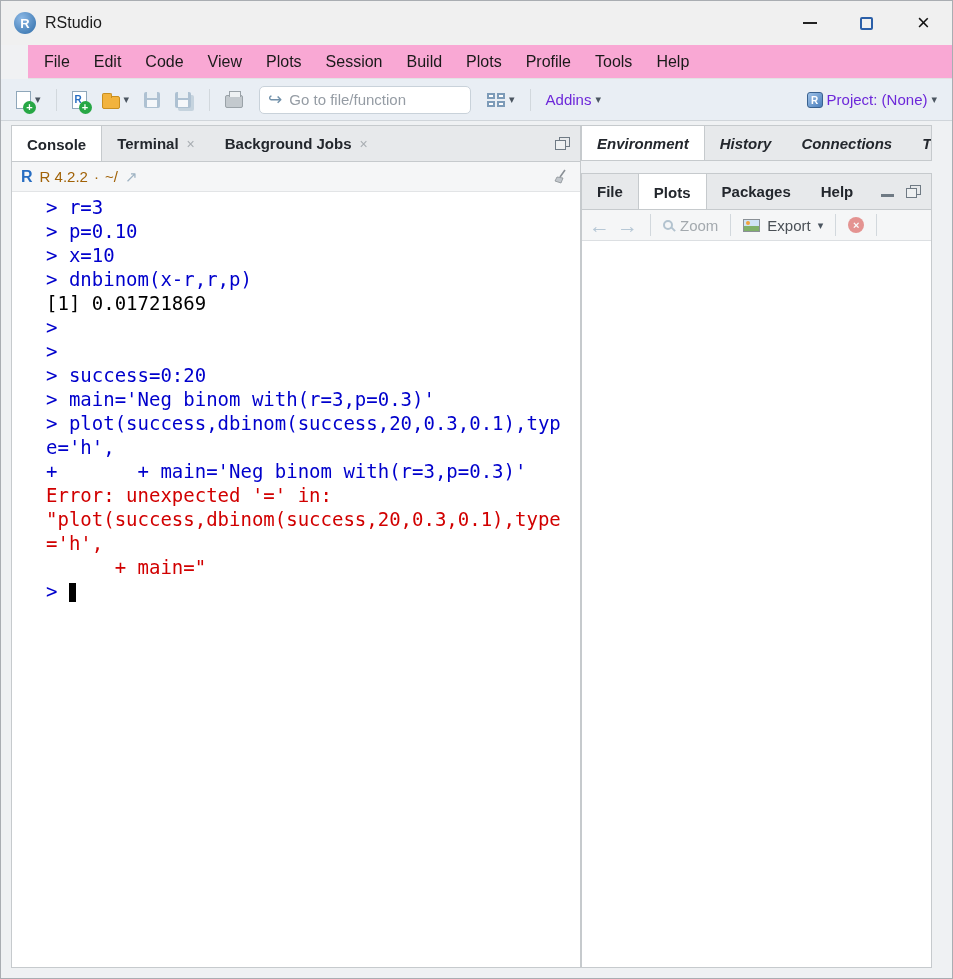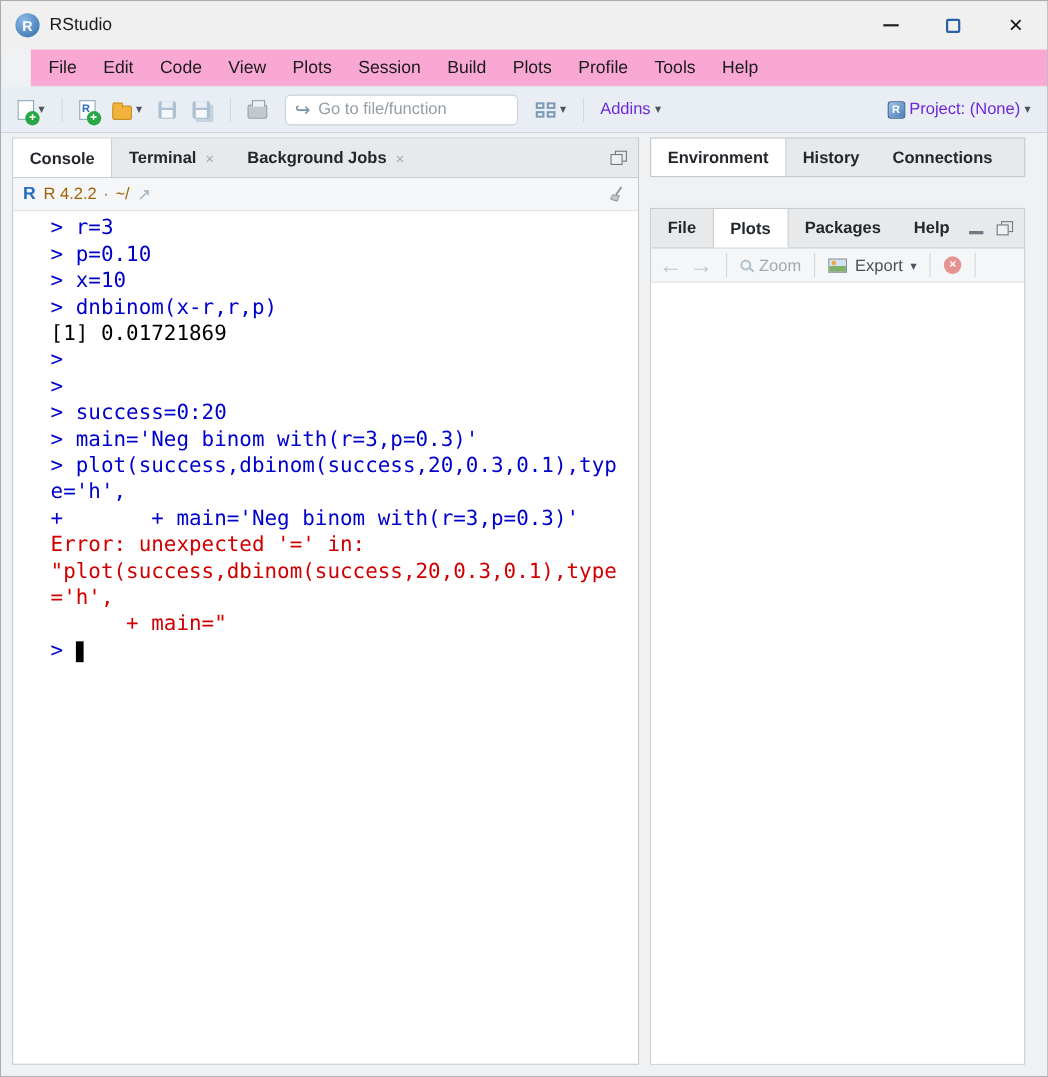--- a/index.html
+++ b/index.html
@@ -42,21 +42,21 @@
   .goto-box { width: 212px; height: 28px; background: #fff; border: 1px solid #c9d2da; border-radius: 5px; display: flex; align-items: center; padding: 0 8px; gap: 7px; margin: 0 6px; }
   .goto-arrow { font-size: 17px; color: #7291aa; line-height: 1; }
   .goto-box input { border: none; outline: none; flex: 1; font-family: "Liberation Sans", sans-serif; font-size: 15px; color: #333; background: transparent; min-width: 0; }
   .goto-box input::placeholder { color: #959ca4; }
   .icon-grid { display: grid; grid-template-columns: 8px 8px; grid-template-rows: 6px 6px; gap: 2px; }
   .icon-grid span { border: 2px solid #7d9bb8; background: #fdfdfd; }
   .tool-text { font-size: 15px; color: #6d28d9; }
   .icon-cube { width: 16px; height: 16px; background: linear-gradient(135deg, #9fc2e8, #4a7ebb); border: 1px solid #39618f; border-radius: 3px; color: #fff; font-size: 10px; font-weight: bold; text-align: center; line-height: 15px; display: inline-block; }
 
   
-  .content { flex: 1; display: flex; padding: 4px 20px 10px 10px; gap: 10px; background: #eff1f3; min-height: 0; }
+  .content { flex: 1; display: flex; padding: 4px 20px 10px 10px; background: #eff1f3; min-height: 0; }
   .pane { background: #fff; border: 1px solid #c6cacd; display: flex; flex-direction: column; min-height: 0; }
   .left-pane { width: 570px; flex: none; }
   .right-col { flex: 1; display: flex; flex-direction: column; min-width: 0; }
 
   .tabbar { height: 36px; flex: none; background: #e7e9eb; border-bottom: 1px solid #c6cacd; display: flex; align-items: stretch; overflow: hidden; }
   .tabs { display: flex; align-items: stretch; white-space: nowrap; }
   .tab { display: flex; align-items: center; gap: 8px; padding: 0 15px; font-size: 15px; font-weight: bold; color: #23272d; flex: none; }
   .tab.active { background: #fff; border-left: 1px solid #c6cacd; border-right: 1px solid #c6cacd; margin-bottom: -1px; }
   .tab.active:first-child { border-left: none; }
   .tab-close { color: #a8adb2; font-size: 14px; font-weight: normal; }
@@ -74,21 +74,21 @@
 
   
   .console-output { flex: 1; overflow: hidden; padding: 3px 4px 0 6px; font-family: "DejaVu Sans Mono", monospace; font-size: 19px; line-height: 24px; }
   .console-line { white-space: pre; margin-left: 28px; }
   .console-line.input, .console-line.prompt { color: var(--input-blue, #0000cc); }
   .console-line.output { color: var(--output-black, #000); }
   .console-line.error { color: var(--error-red, #d10000); }
   .cursor { display: inline-block; width: 7px; height: 19px; background: #000; vertical-align: text-bottom; }
 
   
-  .env-bar { border: 1px solid #c6cacd; margin-bottom: 28px; }
+  .env-bar { border: 1px solid #c6cacd; margin-bottom: 12px; font-style: italic; }
 
   
   .plots-pane { flex: 1; }
   .plots-toolbar { height: 31px; flex: none; background: #f5f6f7; border-bottom: 1px solid #dcdfe2; display: flex; align-items: center; padding: 0 7px; gap: 7px; }
   .nav-arrow { font-size: 21px; font-weight: bold; color: #b7c8d6; line-height: 1; }
   .tool-label { font-size: 15px; color: #4a5056; }
   .tool-label.disabled { color: #a3a9ae; }
   .icon-zoom { width: 10px; height: 10px; border: 2px solid #98aebf; border-radius: 50%; position: relative; display: inline-block; opacity: .7; }
   .icon-zoom::after { content: ""; position: absolute; width: 6px; height: 2px; background: #98aebf; transform: rotate(45deg); right: -5px; bottom: -2px; }
   .icon-img { width: 17px; height: 13px; border: 1px solid #8a9096; background: linear-gradient(180deg, #cfe3f5 0 55%, #7fb069 55% 100%); position: relative; display: inline-block; }

